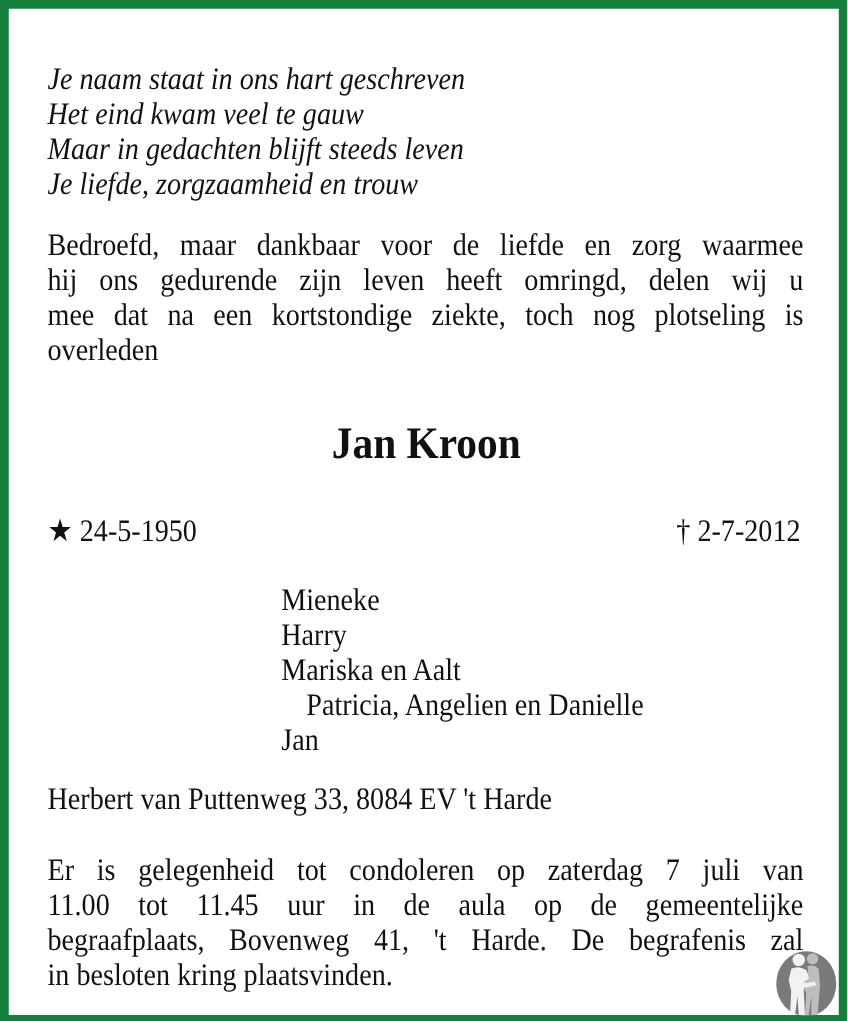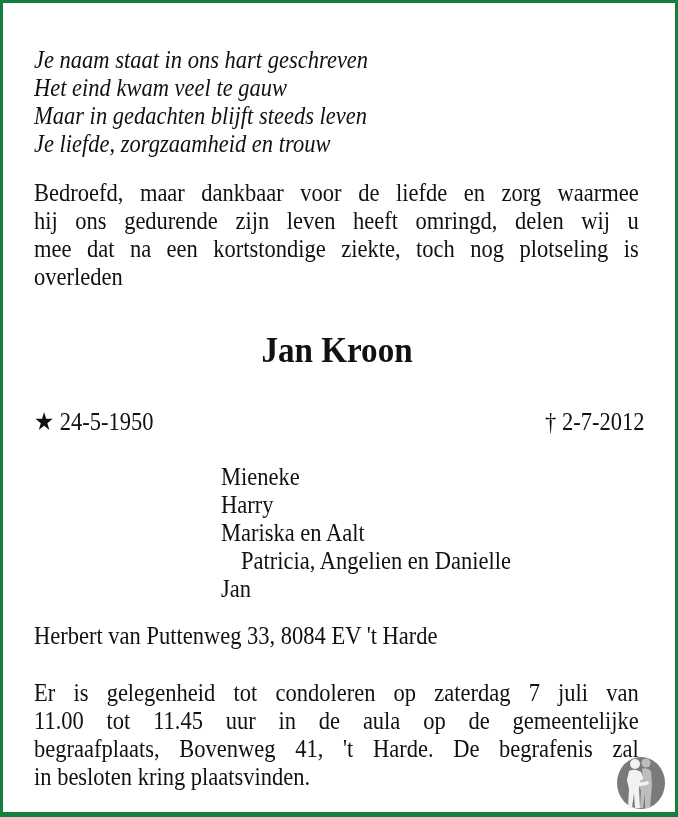--- a/index.html
+++ b/index.html
@@ -13,21 +13,21 @@
       overflow: hidden;
       position: relative;
     }
     .card {
       position: absolute;
       left: 0;
       top: 0;
       width: 678px;
       height: 817px;
       box-sizing: border-box;
-      border: 3px solid #15803d;
+      border: 7px solid #15803d;
       border-bottom-width: 5px;
       background: #ffffff;
       font-family: "Liberation Serif", "DejaVu Serif", serif;
       color: #111111;
     }
     .line {
       position: absolute;
       white-space: nowrap;
       font-size: 25px;
       line-height: 28px;

